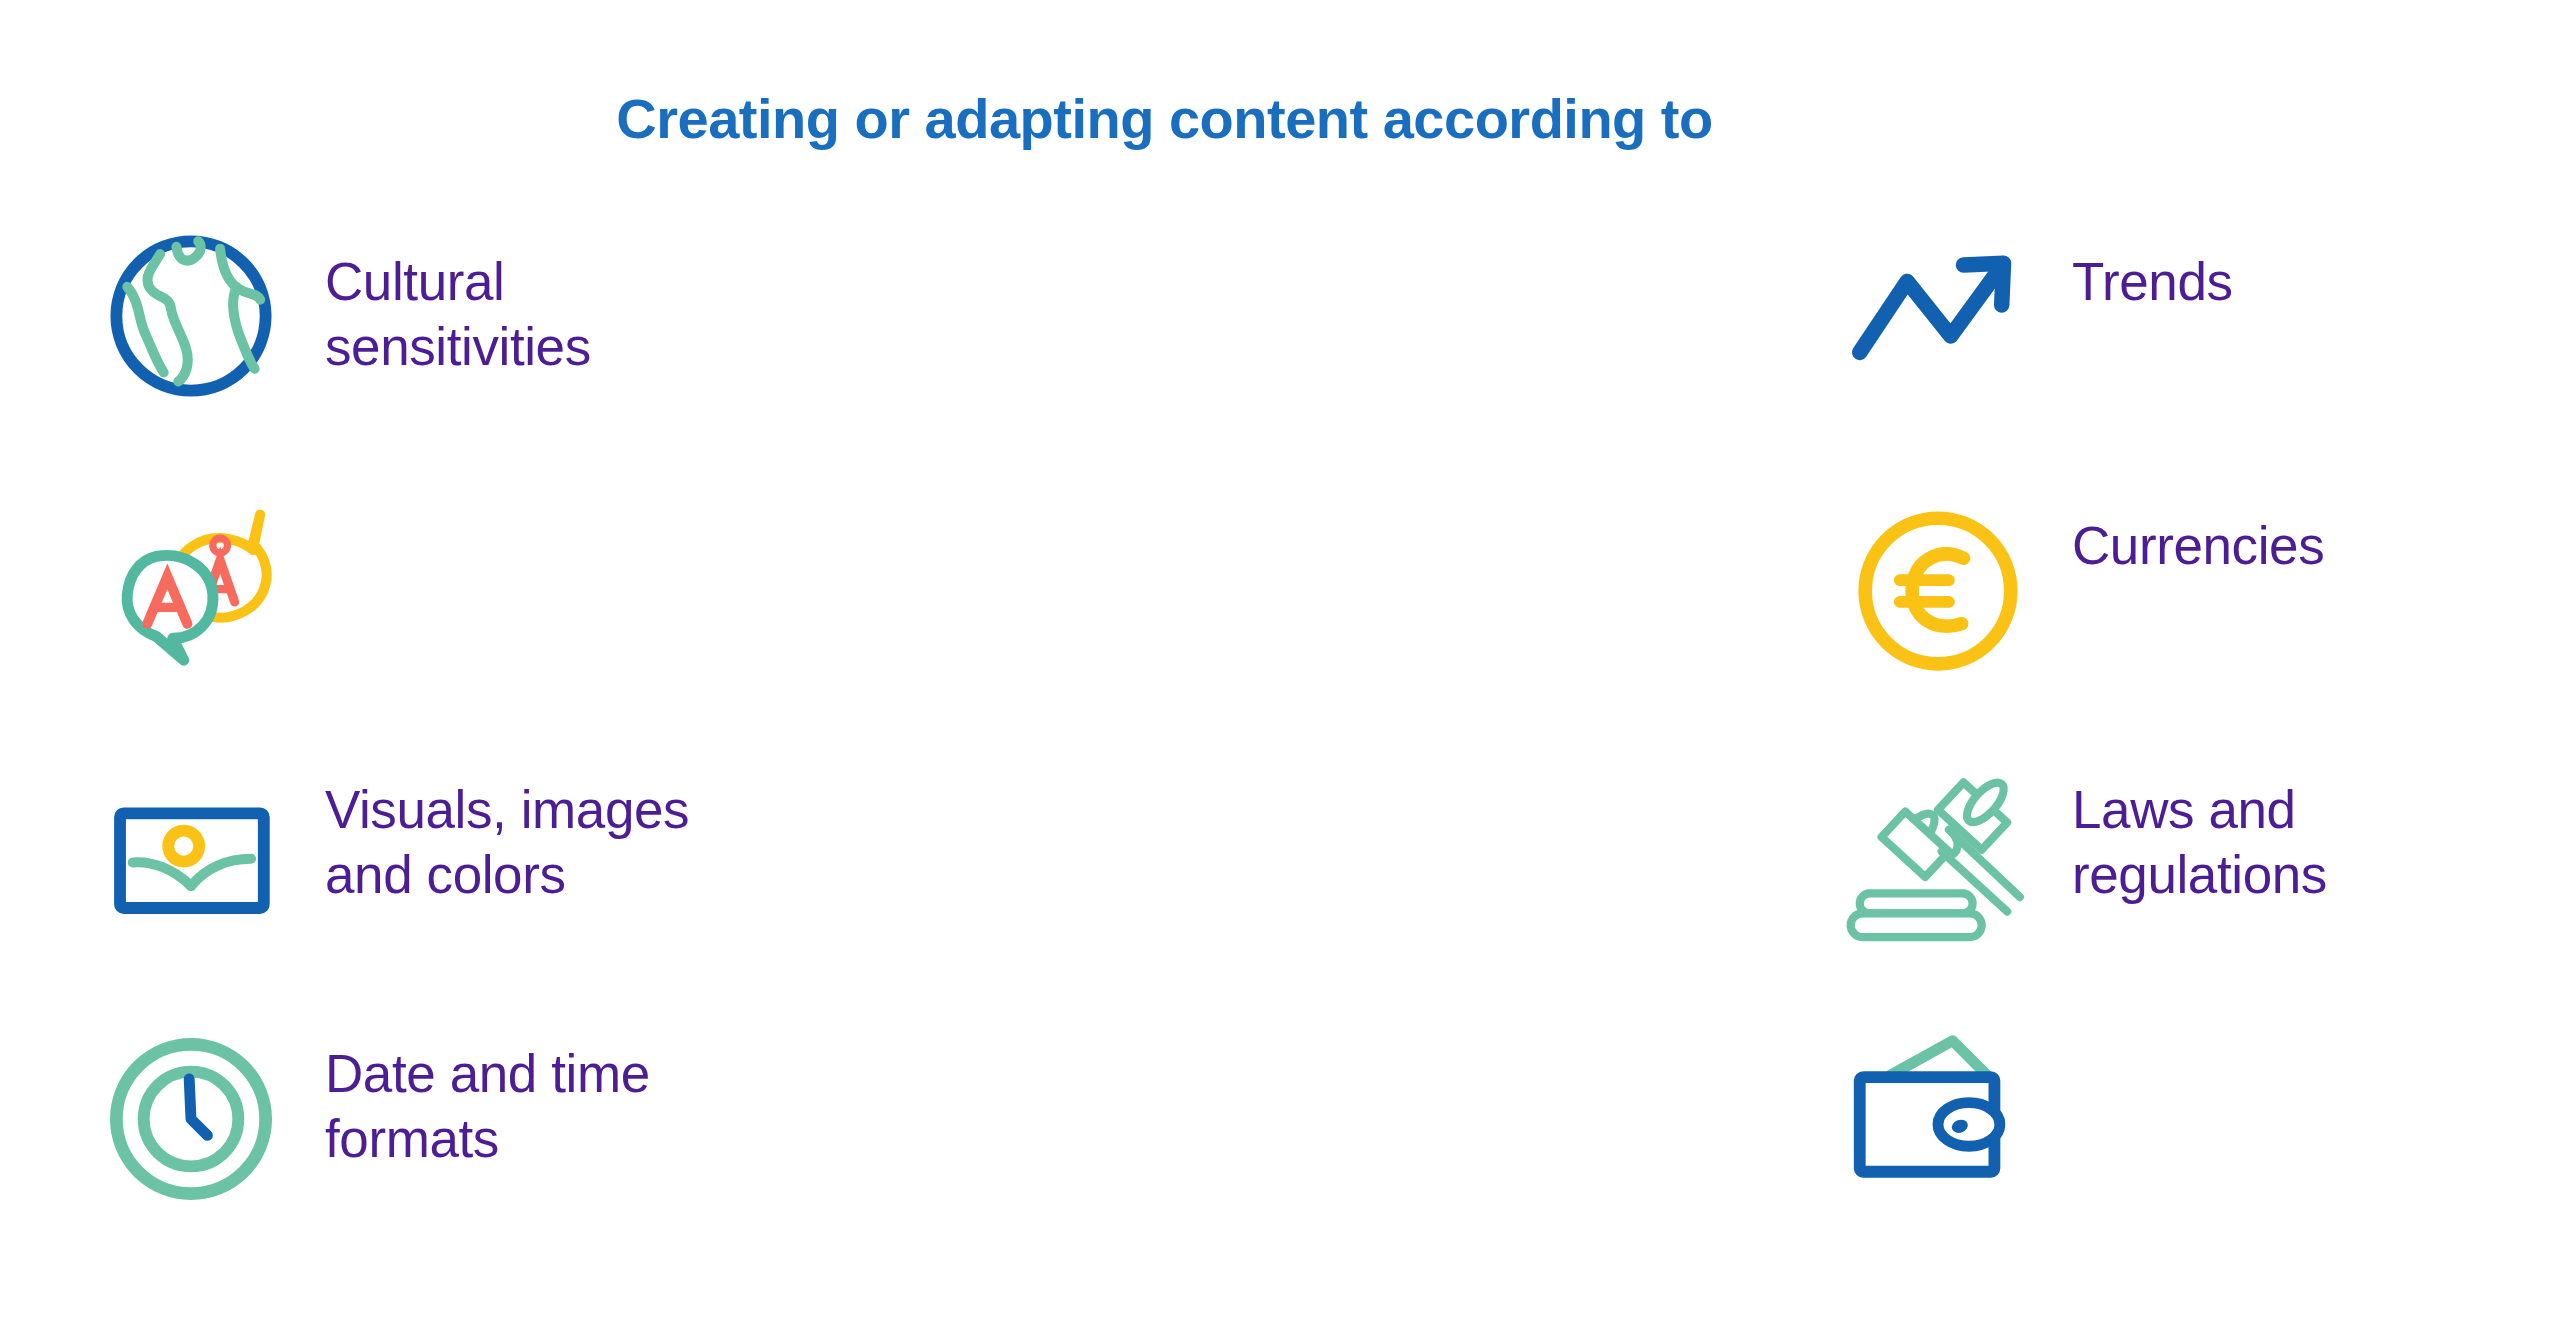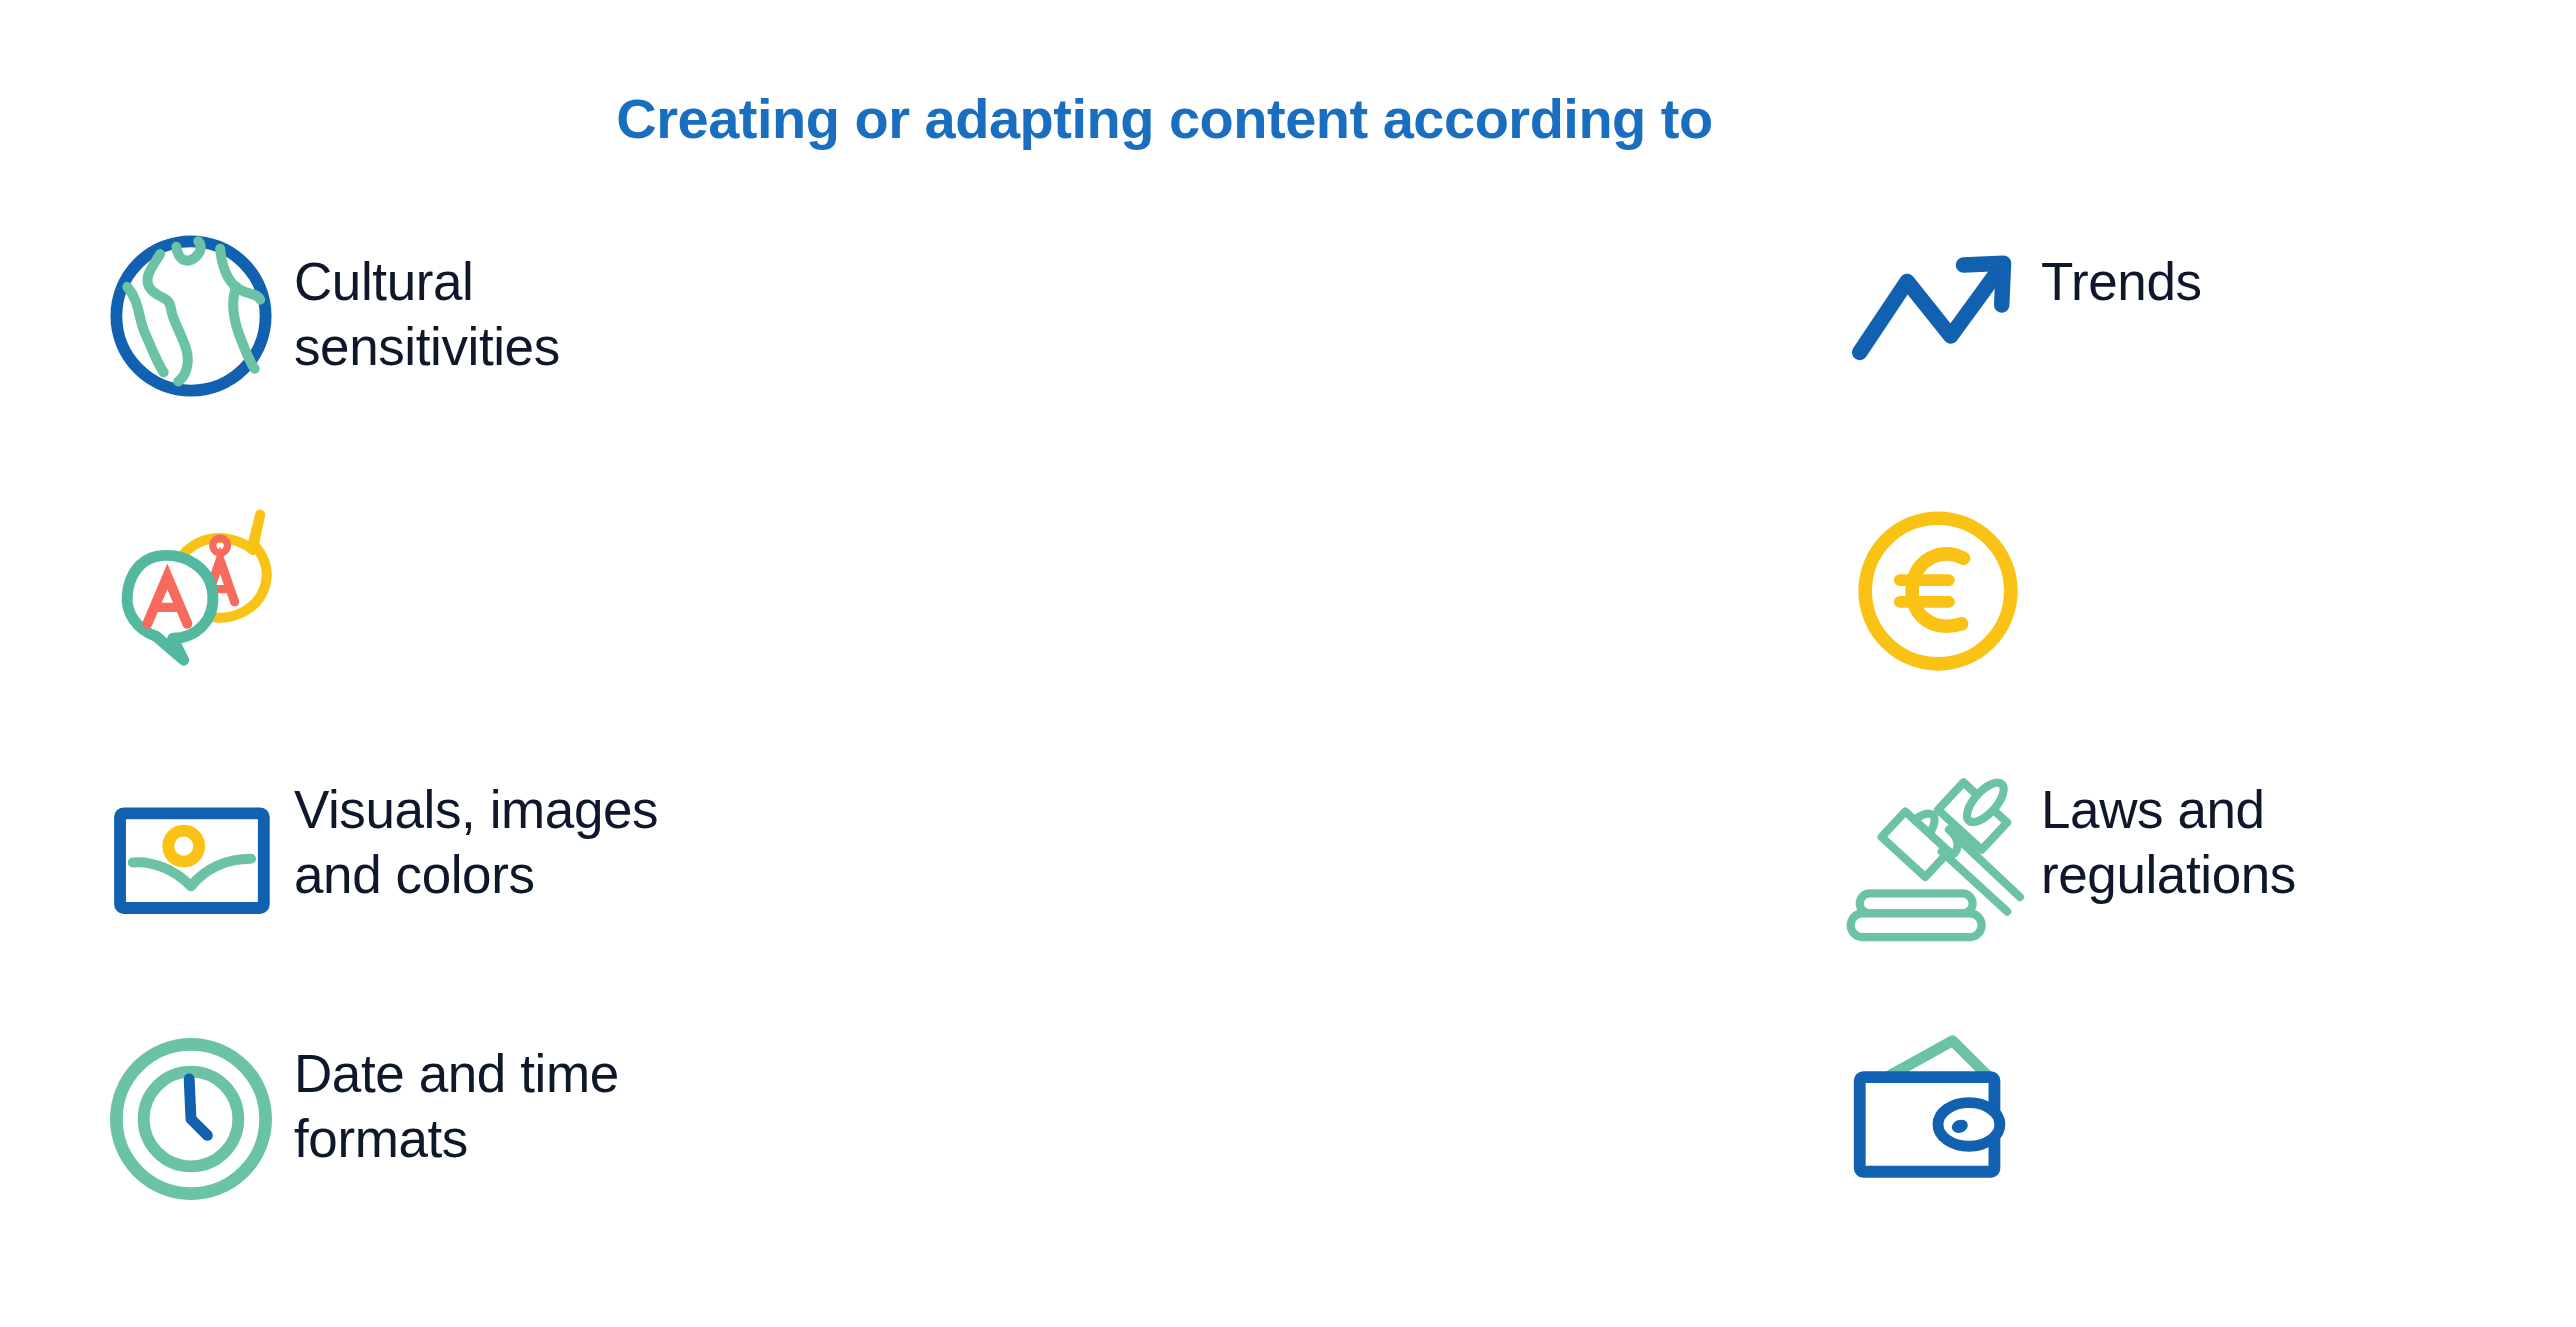--- a/index.html
+++ b/index.html
@@ -65,26 +65,26 @@
     width: 182px;
     min-width: 182px;
     height: 182px;
     display: flex;
     align-items: center;
     justify-content: center;
   }
   .item-icon svg { display: block; overflow: visible; }
 
   .item-label {
-    margin-left: 12px;
+    margin-left: 43px;
     padding-top: 18px;
     font-size: 53px;
     line-height: 1.22;
     font-weight: 400;
-    color: #0f172a;
+    color: #4c1d95;
     letter-spacing: -0.4px;
     max-width: 473px;
     font-family: "Liberation Sans", sans-serif;
   }
 
   
   .column.right .item-icon { justify-content: center; }
   .column.right .item-label { max-width: 428px; }
 
   
@@ -182,20 +182,21 @@
 
       <div class="item row-1">
         <div class="item-icon">
           <svg width="182" height="182" viewBox="0 0 200 200" fill="none">
             <circle cx="100" cy="100" r="80" stroke="#fac215" stroke-width="15"></circle>
             <path d="M128 64 C104 52 76 64 72 94 C68 126 94 146 126 136" stroke="#fac215" stroke-width="15" stroke-linecap="round" fill="none"></path>
             <path d="M58 88 L112 88" stroke="#fac215" stroke-width="13" stroke-linecap="round"></path>
             <path d="M58 112 L112 112" stroke="#fac215" stroke-width="13" stroke-linecap="round"></path>
           </svg>
         </div>
+        <div class="item-label">Currencies</div>
       </div>
 
       <div class="item row-2">
         <div class="item-icon">
           <svg width="182" height="182" viewBox="0 0 200 200" fill="none">
 
             <g stroke="#6cc2a5" stroke-width="9" fill="#ffffff" stroke-linejoin="round">
               <path d="M128 18 L176 62 L148 92 L100 48 Z"></path>
               <ellipse cx="152" cy="40" rx="12" ry="27" transform="rotate(42 152 40)"></ellipse>
               <ellipse cx="76" cy="74" rx="12" ry="27" transform="rotate(42 76 74)"></ellipse>

